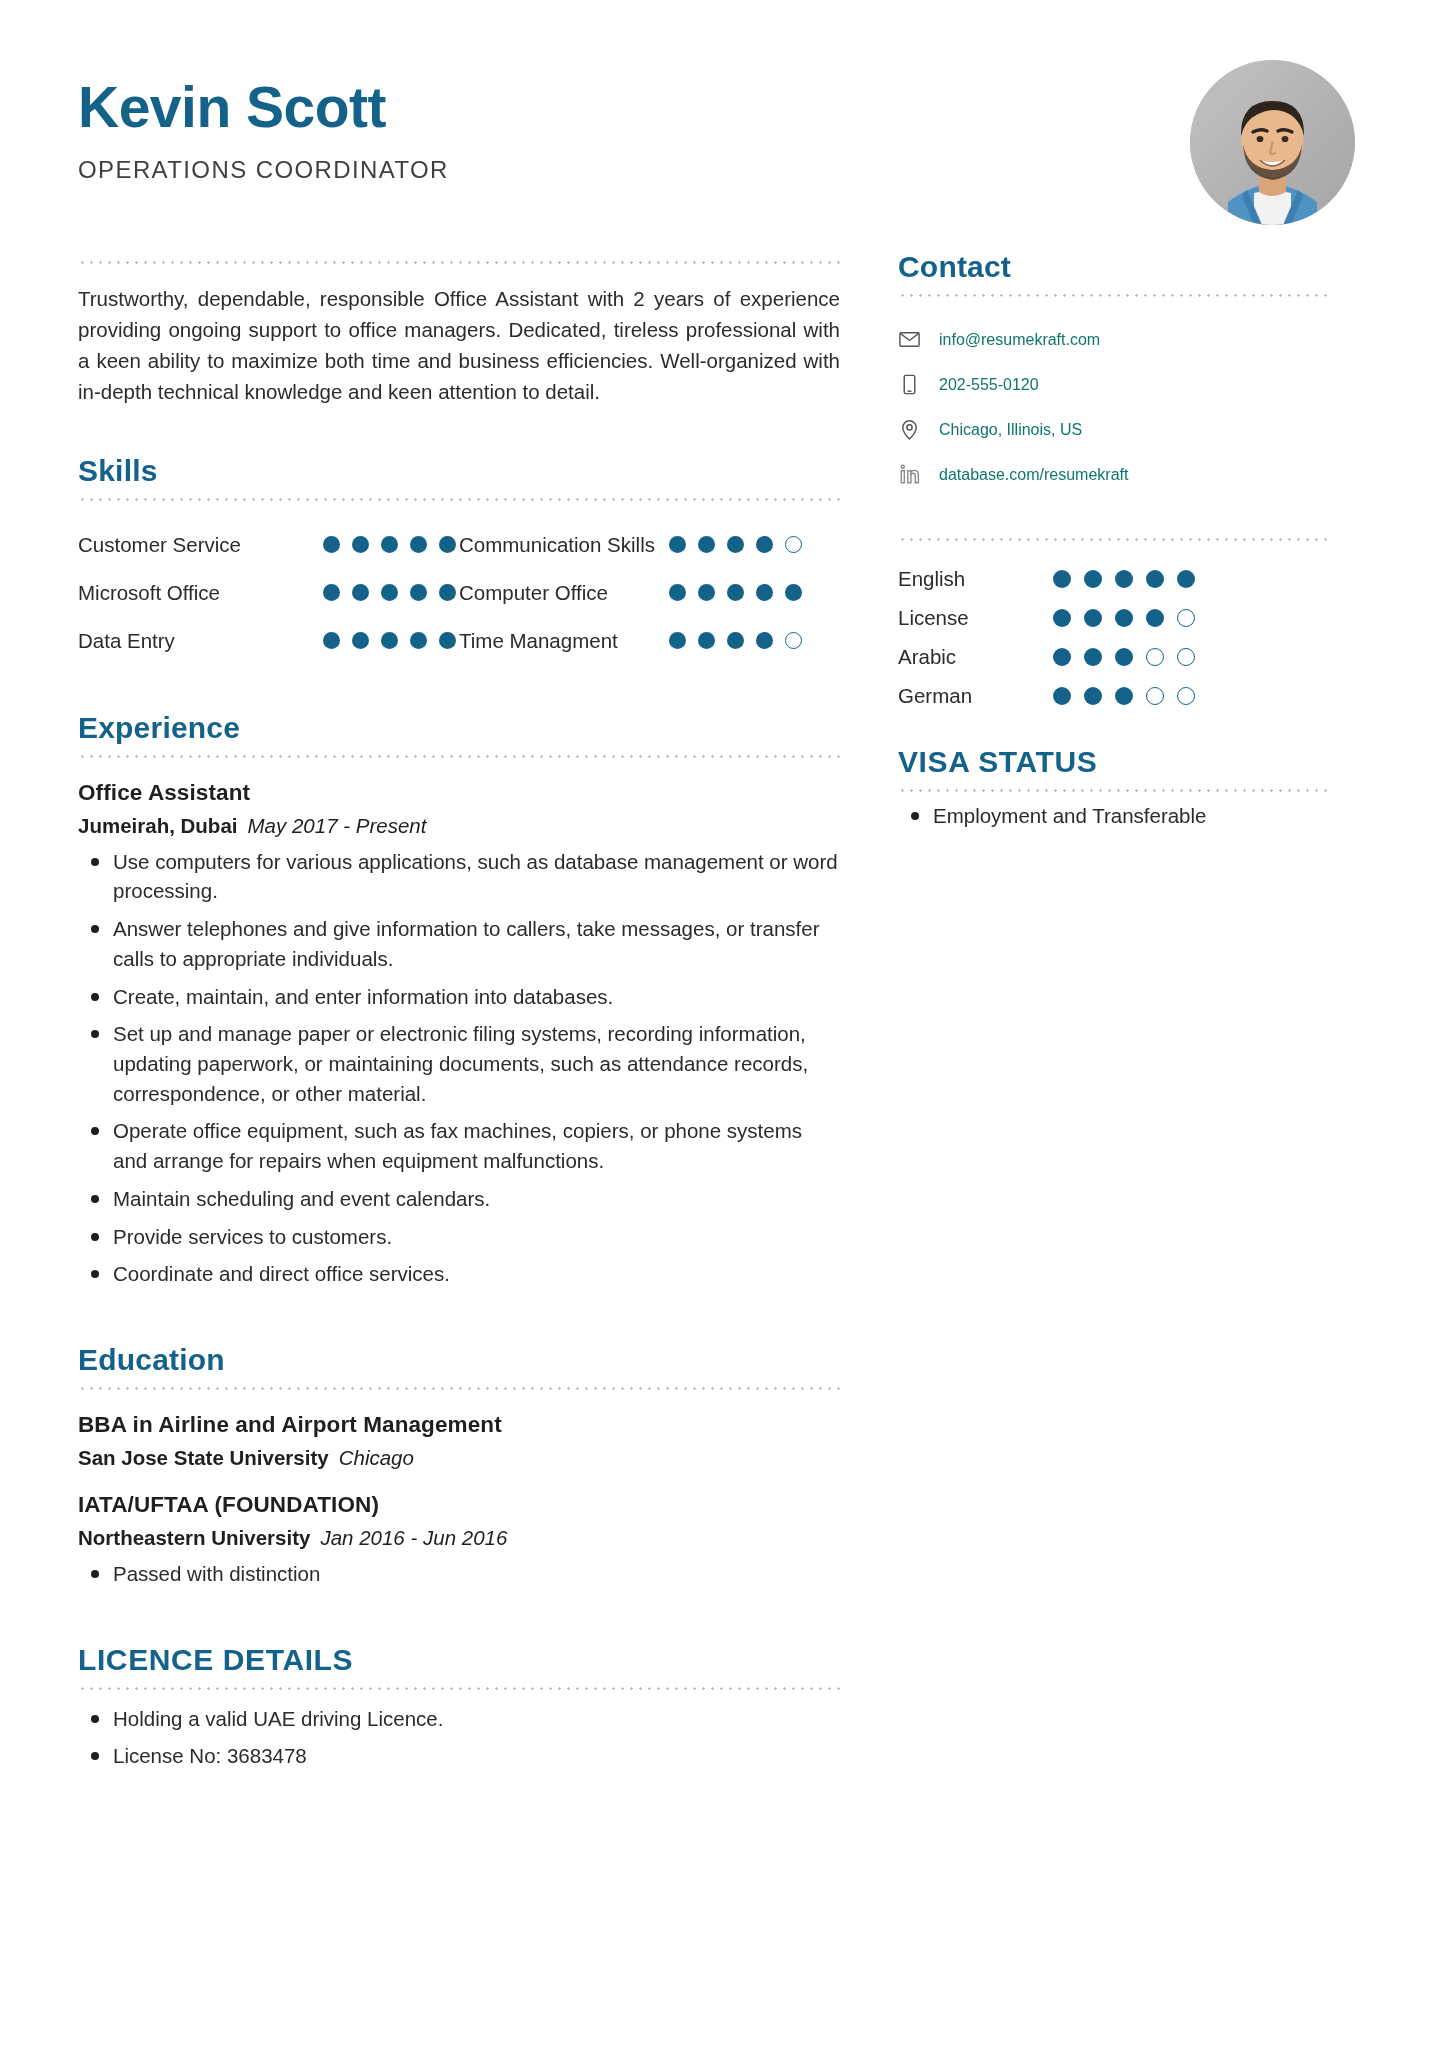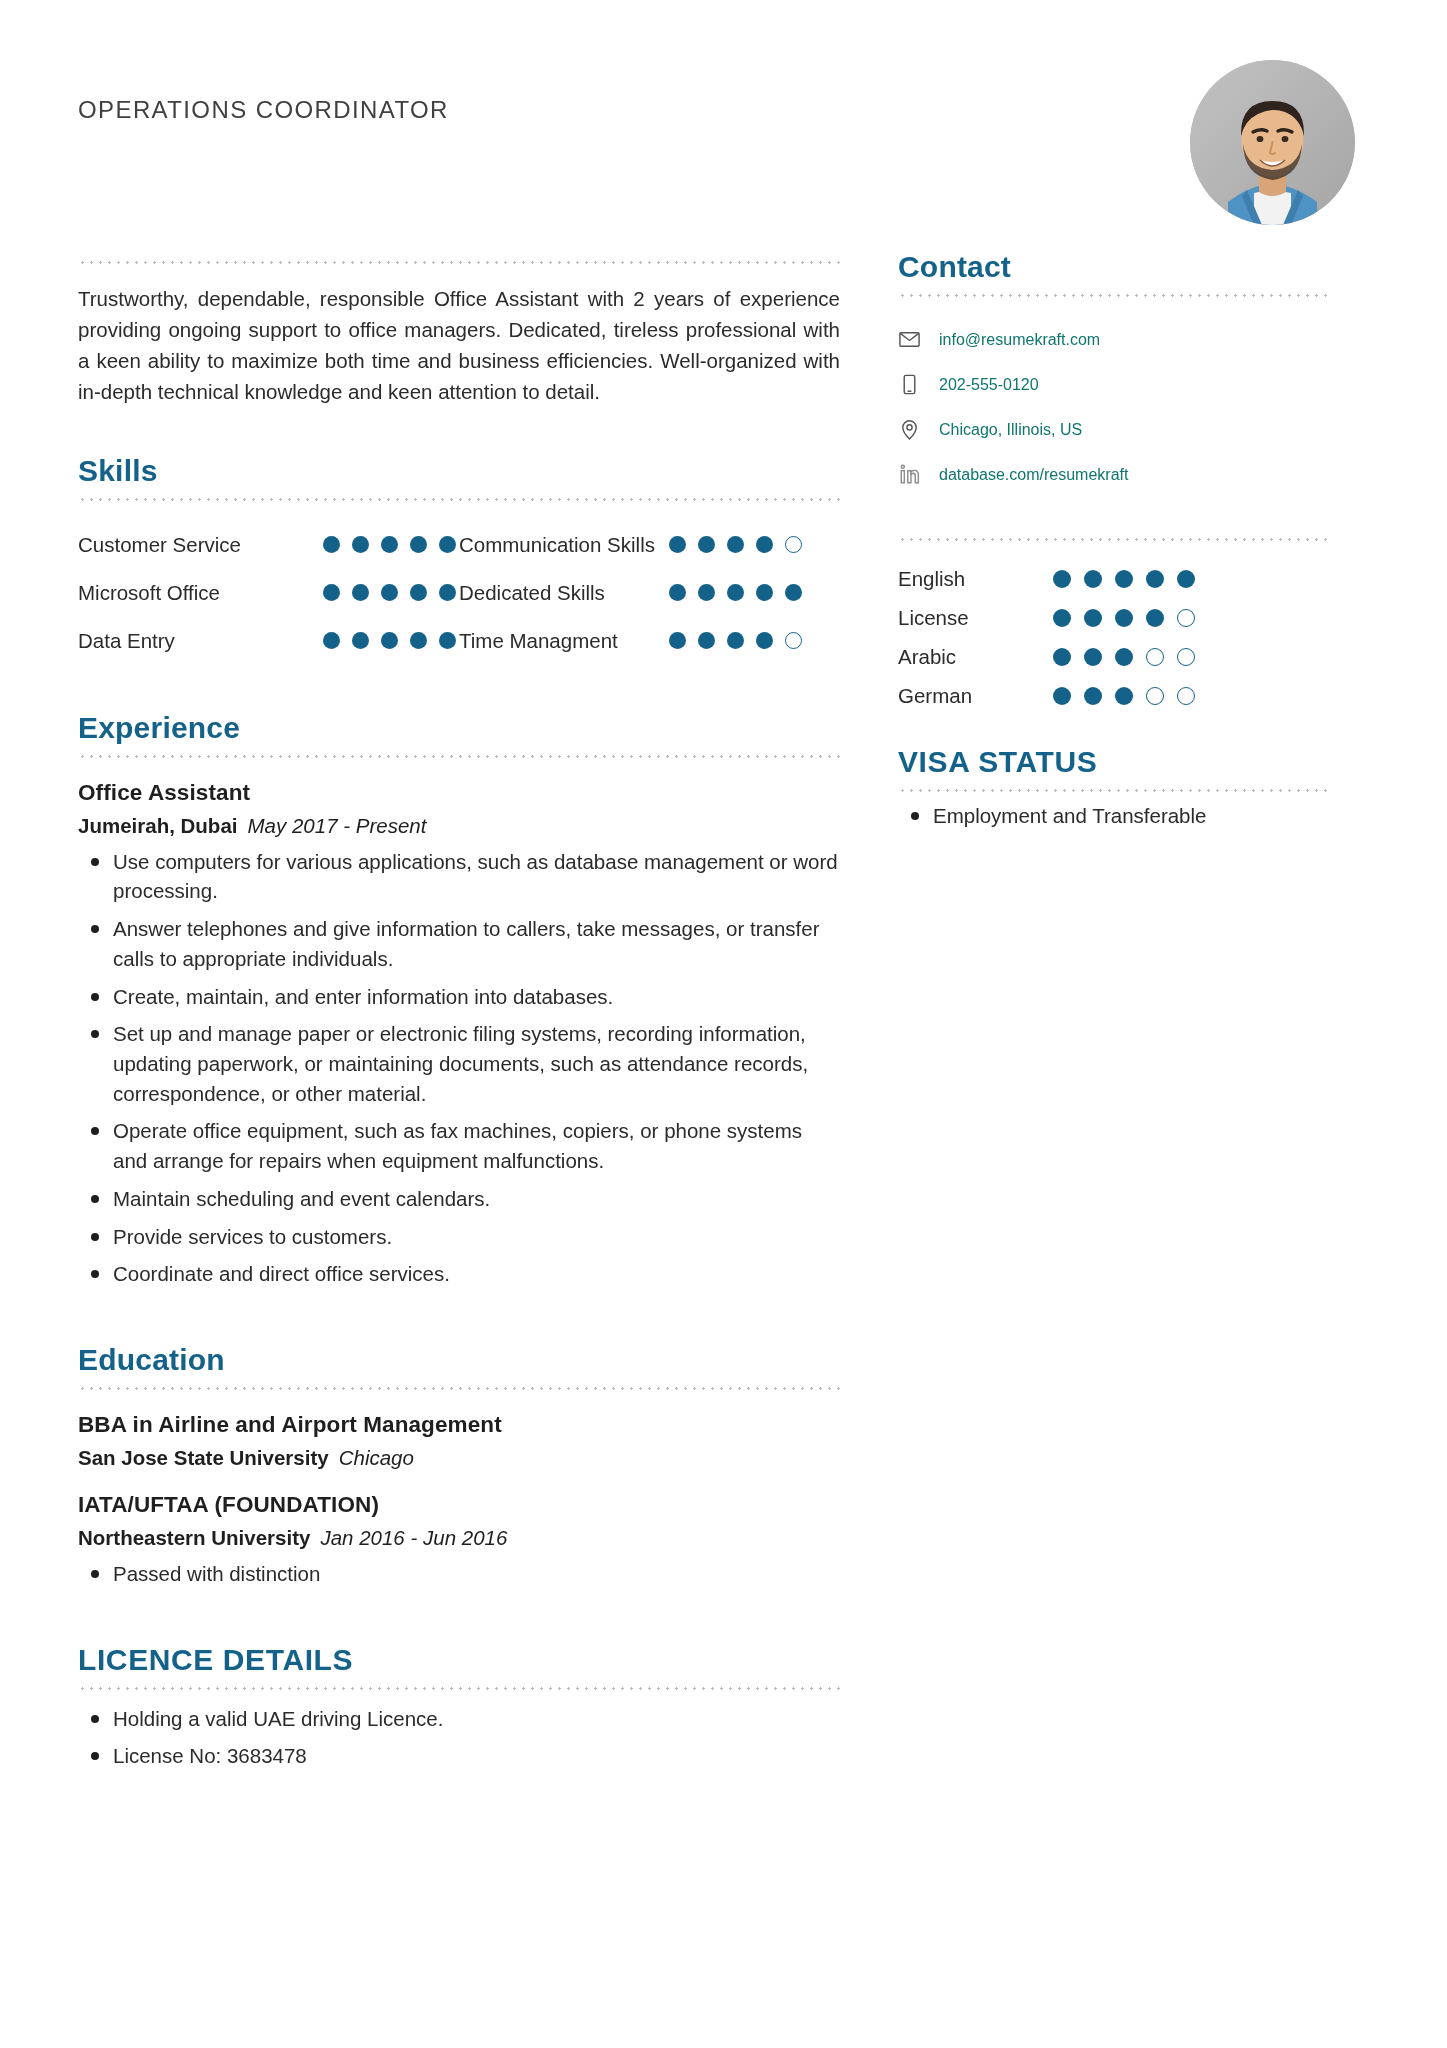--- a/index.html
+++ b/index.html
@@ -191,20 +191,21 @@
 
   .visa-list { margin-top: 16px; }
 </style>
 </head>
 <body>
 
 <div class="page">
 
   <div class="header">
     <div class="header-text">
+      <div class="name">Kevin Scott</div>
       <div class="job-title">OPERATIONS COORDINATOR</div>
     </div>
     <div class="avatar">
       <svg viewBox="0 0 165 165">
         <defs>
           <clipPath id="circ">
               <circle cx="82.5" cy="82.5" r="82.5"></circle>
             </clipPath>
           <linearGradient id="bg" x1="0" y1="0" x2="1" y2="1">
             <stop offset="0%" stop-color="#c2c2c2"></stop>
@@ -294,21 +295,21 @@
                 <span class="skill-name">Communication Skills</span>
                 <div class="dots">
                   <span class="dot"></span>
                   <span class="dot"></span>
                   <span class="dot"></span>
                   <span class="dot"></span>
                   <span class="dot empty"></span>
                 </div>
               </div>
               <div class="skill-row">
-                <span class="skill-name">Dedicated Skills</span>
+                <span class="skill-name">Computer Office</span>
                 <div class="dots">
                   <span class="dot"></span>
                   <span class="dot"></span>
                   <span class="dot"></span>
                   <span class="dot"></span>
                   <span class="dot"></span>
                 </div>
               </div>
               <div class="skill-row">
                 <span class="skill-name">Time Managment</span>

